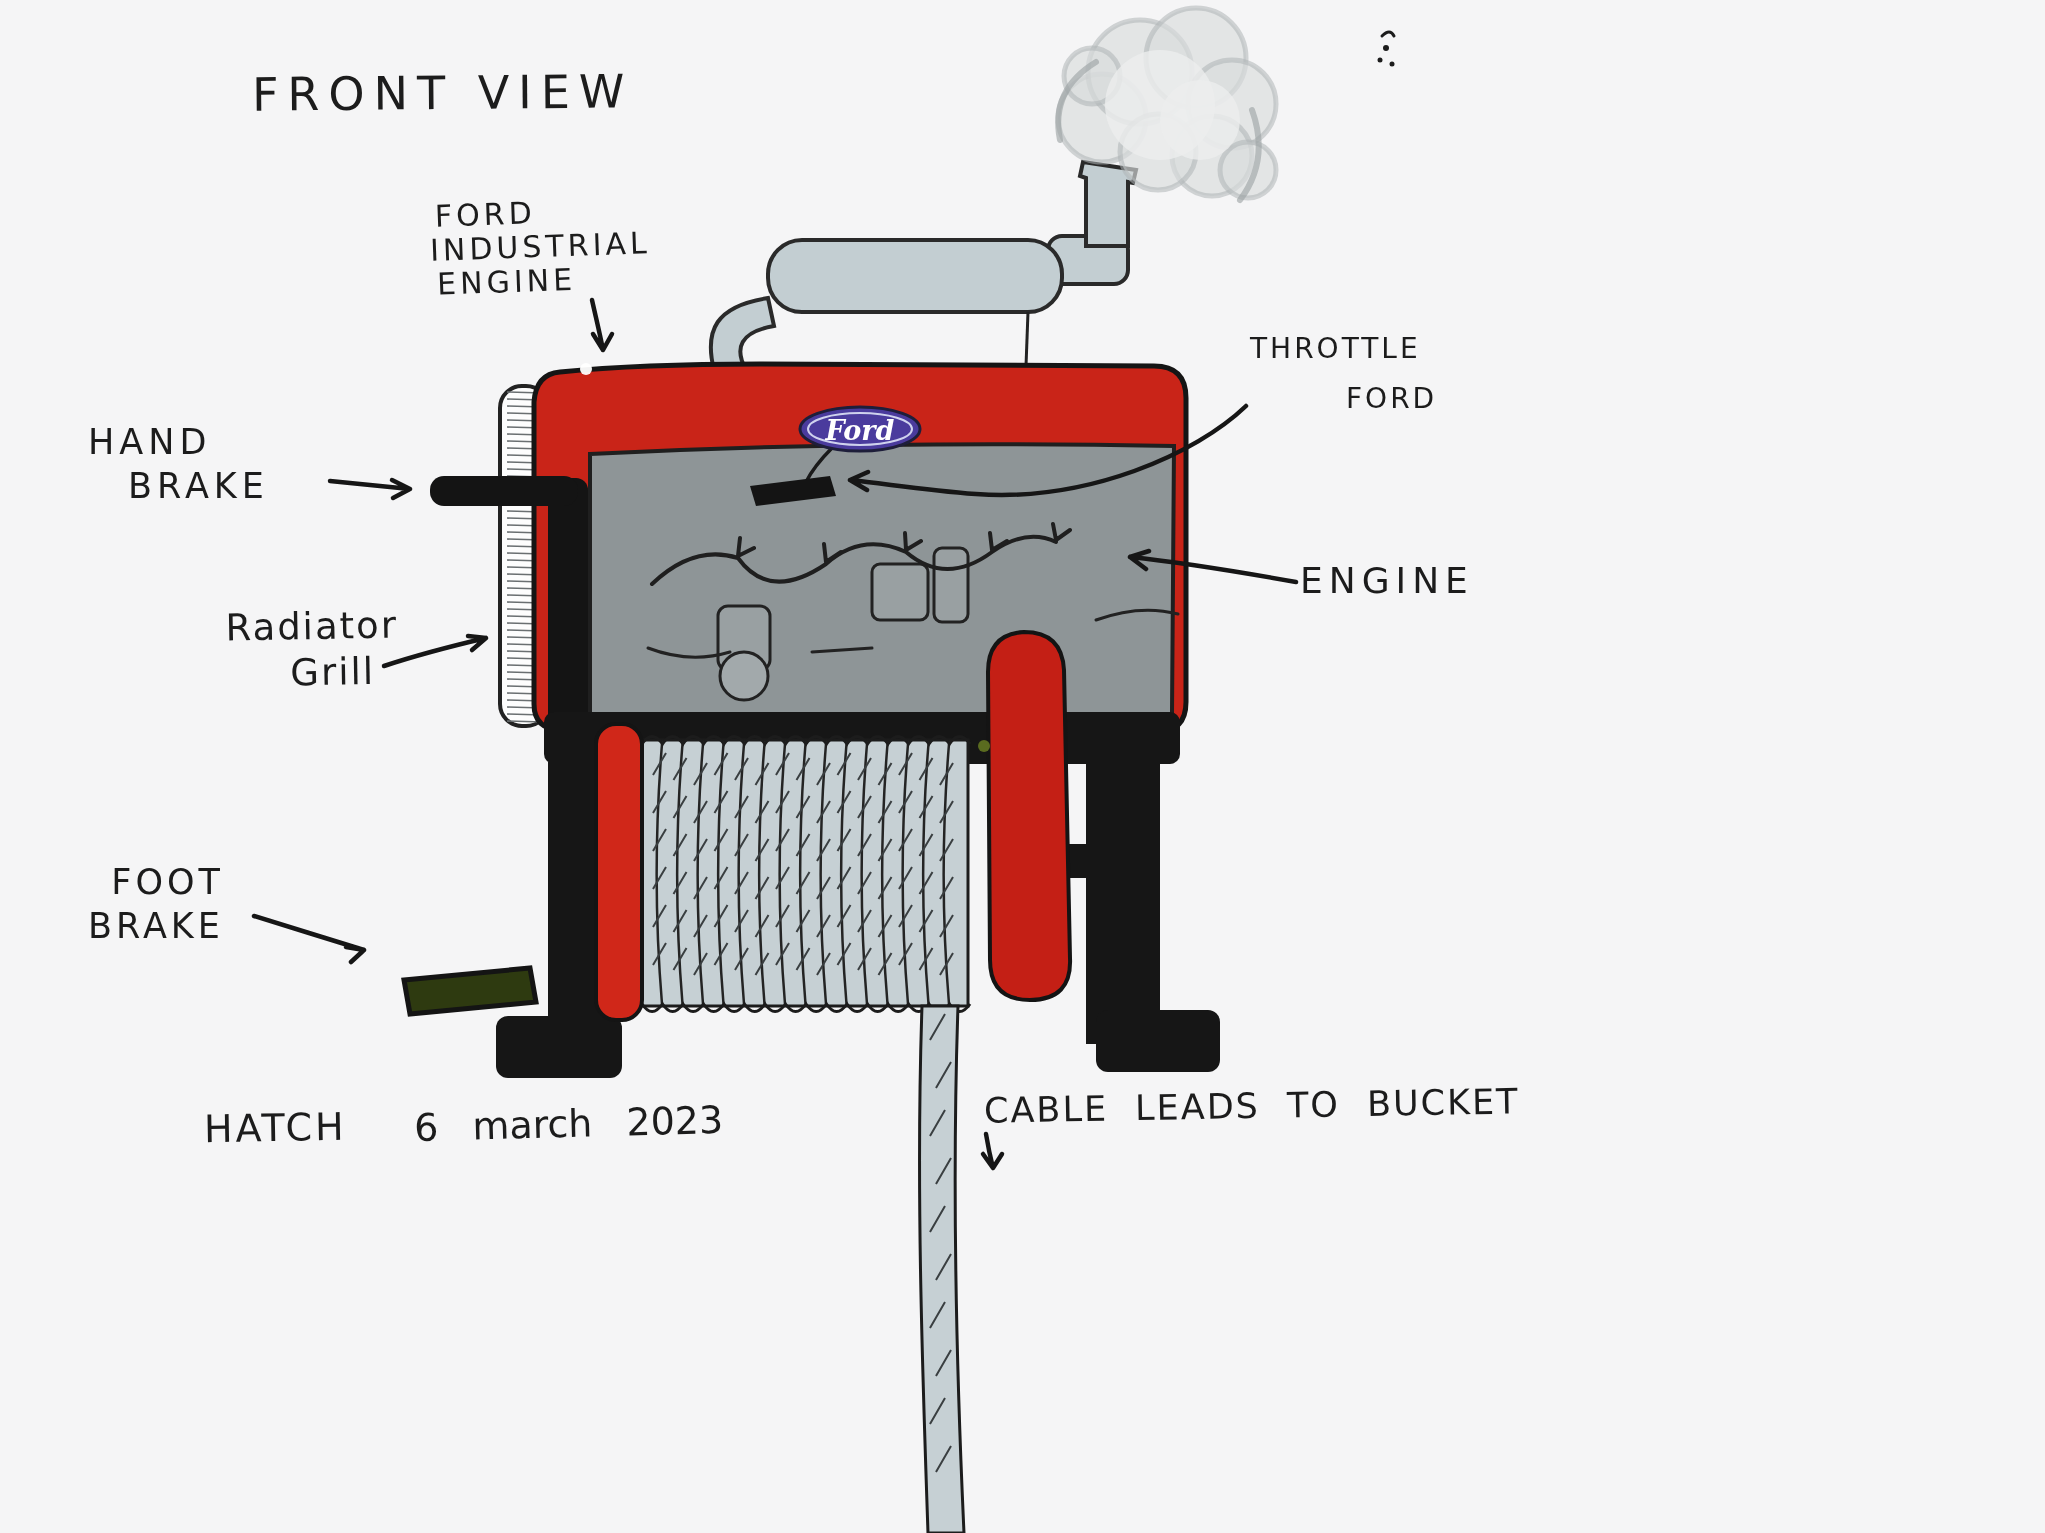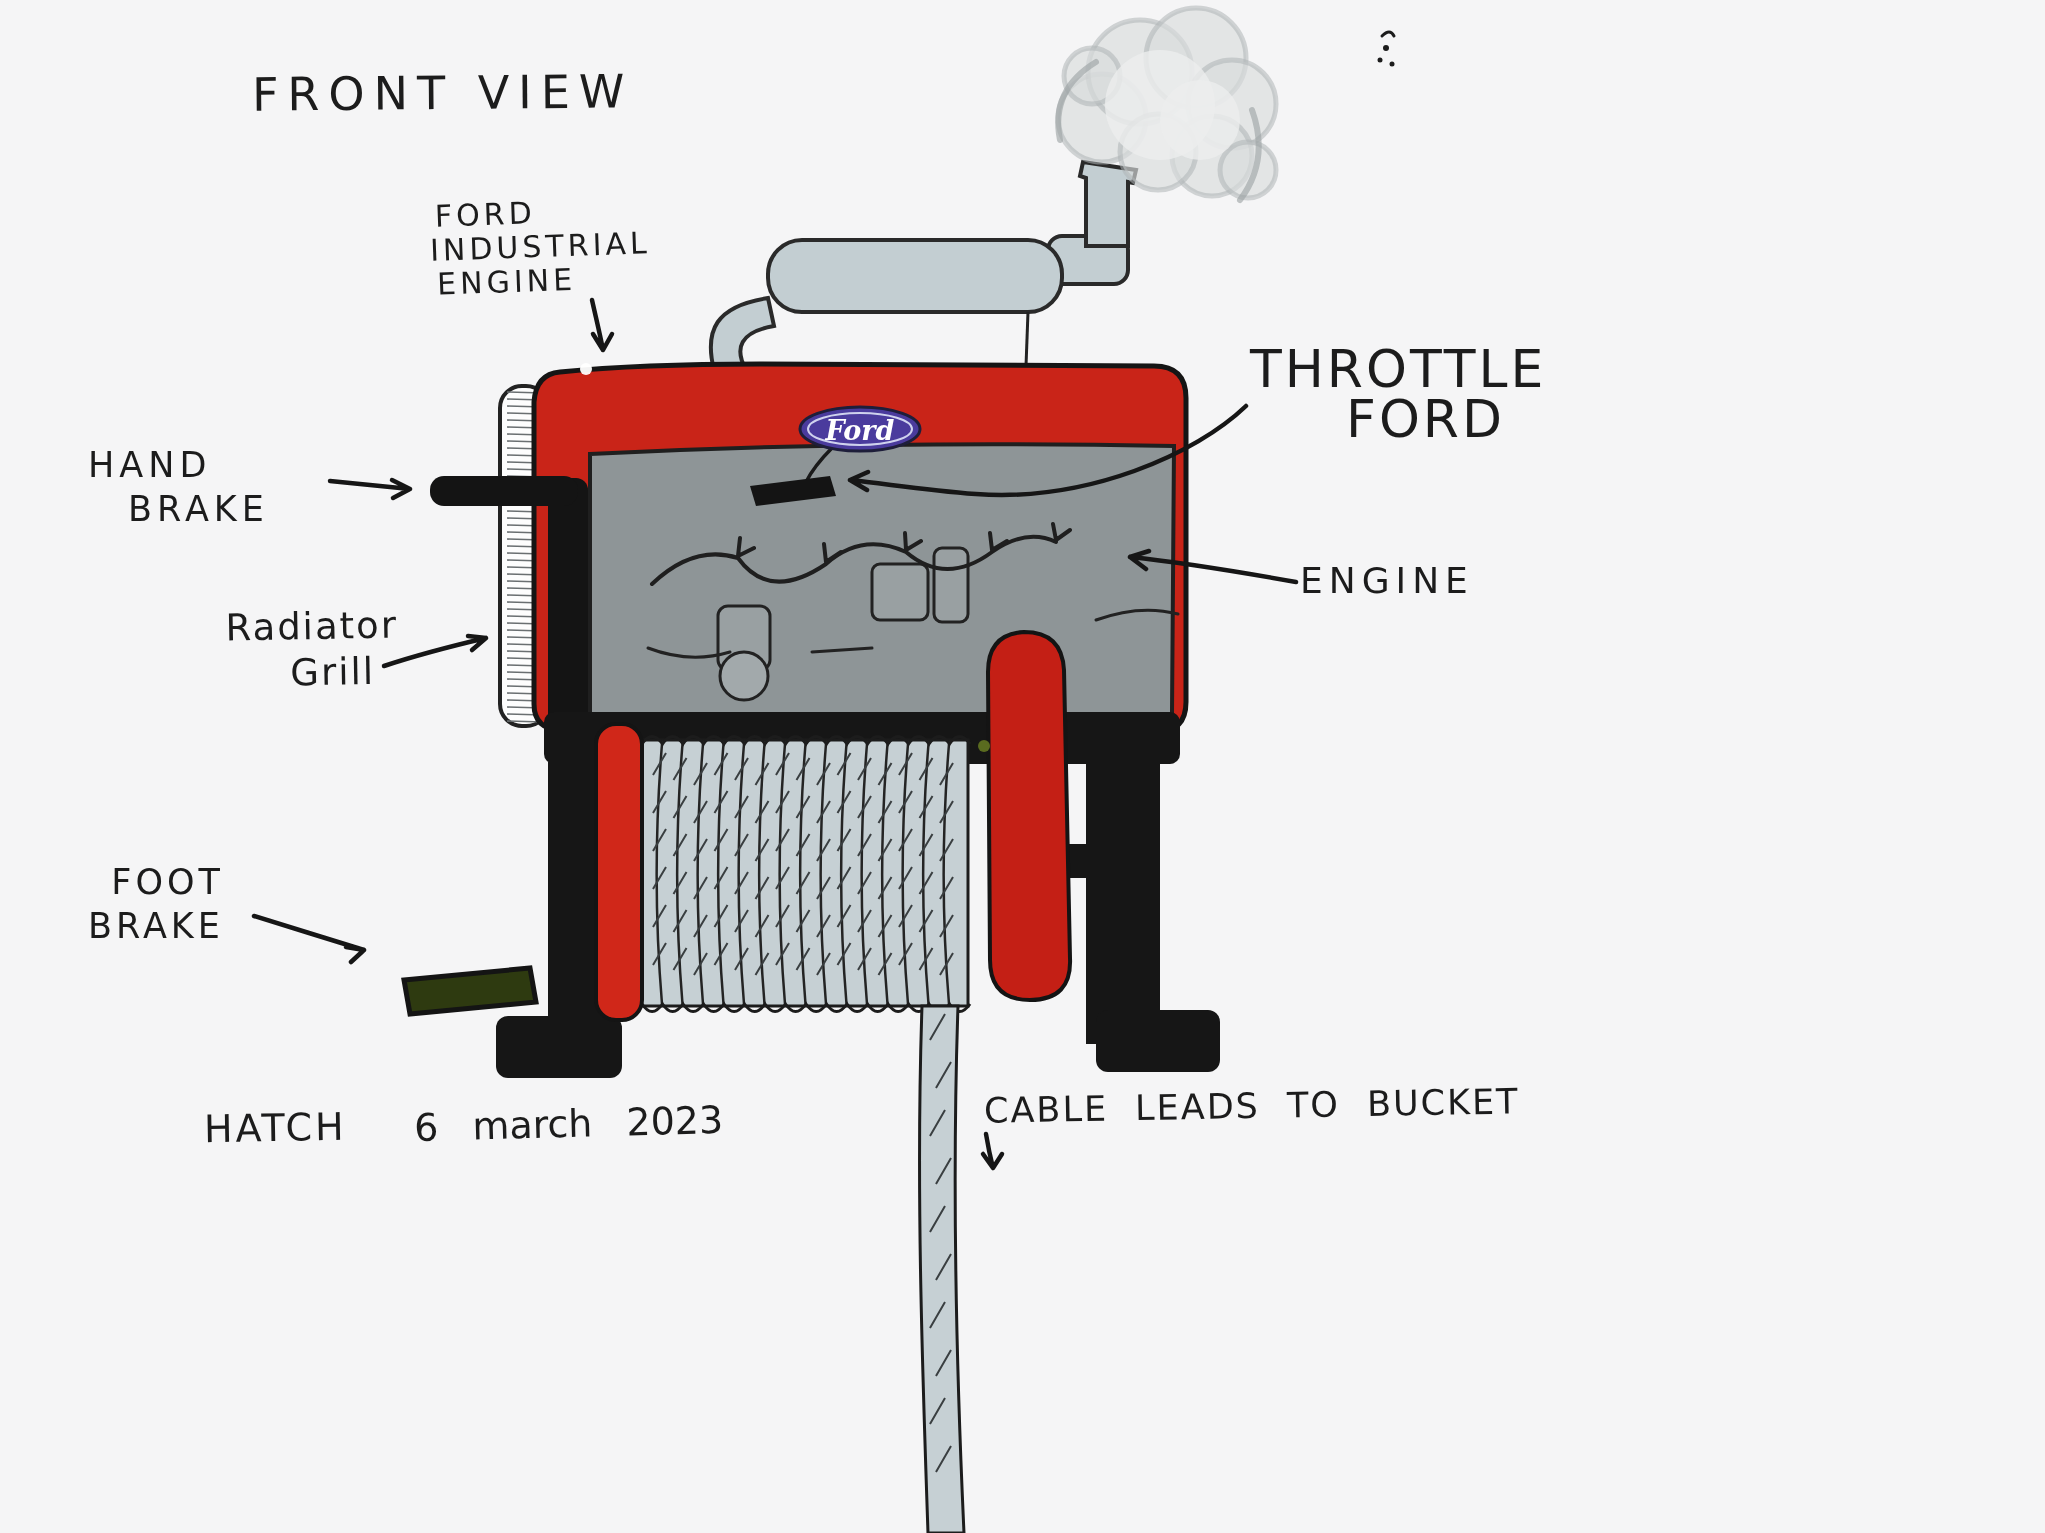--- a/index.html
+++ b/index.html
@@ -15,24 +15,24 @@
   .label {
     position: absolute;
     color: #1c1c1c;
     white-space: nowrap;
     font-family: "DejaVu Sans", sans-serif;
   }
   .label .ln { display: block; }
 
   .lbl-title      { left: 252px;  top: 66px;   font-size: 46px; letter-spacing: 9px;  transform: rotate(-0.5deg); }
   .lbl-fordeng    { left: 430px;  top: 196px;  font-size: 30px; line-height: 34px; letter-spacing: 4px; transform: rotate(-2deg); }
-  .lbl-handclutch { left: 88px;   top: 420px;  font-size: 35px; line-height: 44px; letter-spacing: 5px; margin-top: 23px; }
+  .lbl-handclutch { left: 88px;   top: 420px;  font-size: 35px; line-height: 44px; letter-spacing: 5px; }
   .lbl-radiator   { left: 226px;  top: 604px;  font-size: 37px; line-height: 46px; letter-spacing: 2px; transform: rotate(-1deg); }
   .lbl-footbrake  { left: 76px;   top: 860px;  font-size: 35px; line-height: 44px; letter-spacing: 4px; text-align: right; }
-  .lbl-throttle   { left: 1250px; top: 344px;  font-size: 52px; line-height: 50px; letter-spacing: 3px; }
+  .lbl-throttle   { left: 1250px; top: 324px;  font-size: 28px; line-height: 50px; letter-spacing: 3px; }
   .lbl-engine     { left: 1300px; top: 560px;  font-size: 36px; letter-spacing: 6px; }
   .lbl-cable      { left: 984px;  top: 1086px; font-size: 35px; letter-spacing: 2px; word-spacing: 14px; transform: rotate(-1deg); }
   .lbl-hatch      { left: 204px;  top: 1106px; font-size: 38px; letter-spacing: 3px; transform: rotate(-1deg); }
   .lbl-date       { left: 414px;  top: 1102px; font-size: 38px; word-spacing: 22px; transform: rotate(-1.5deg); }
 </style>
 </head>
 <body>
 
 <div class="canvas">
 

